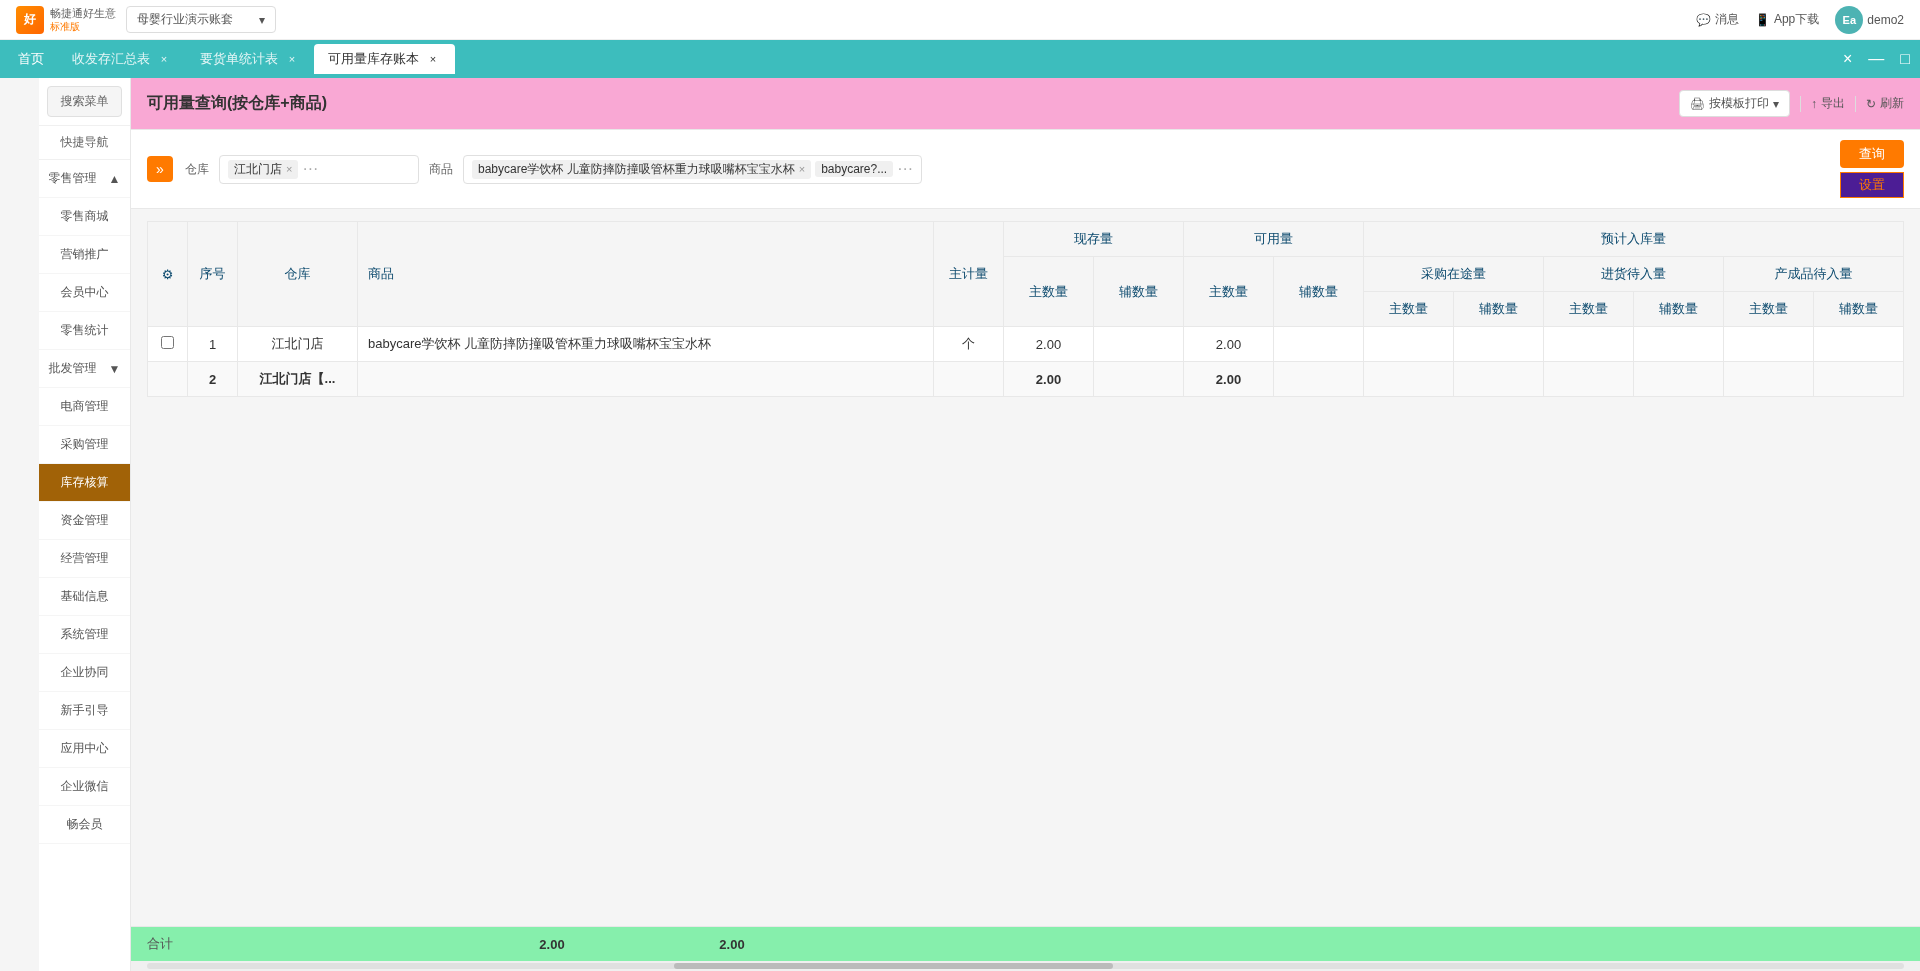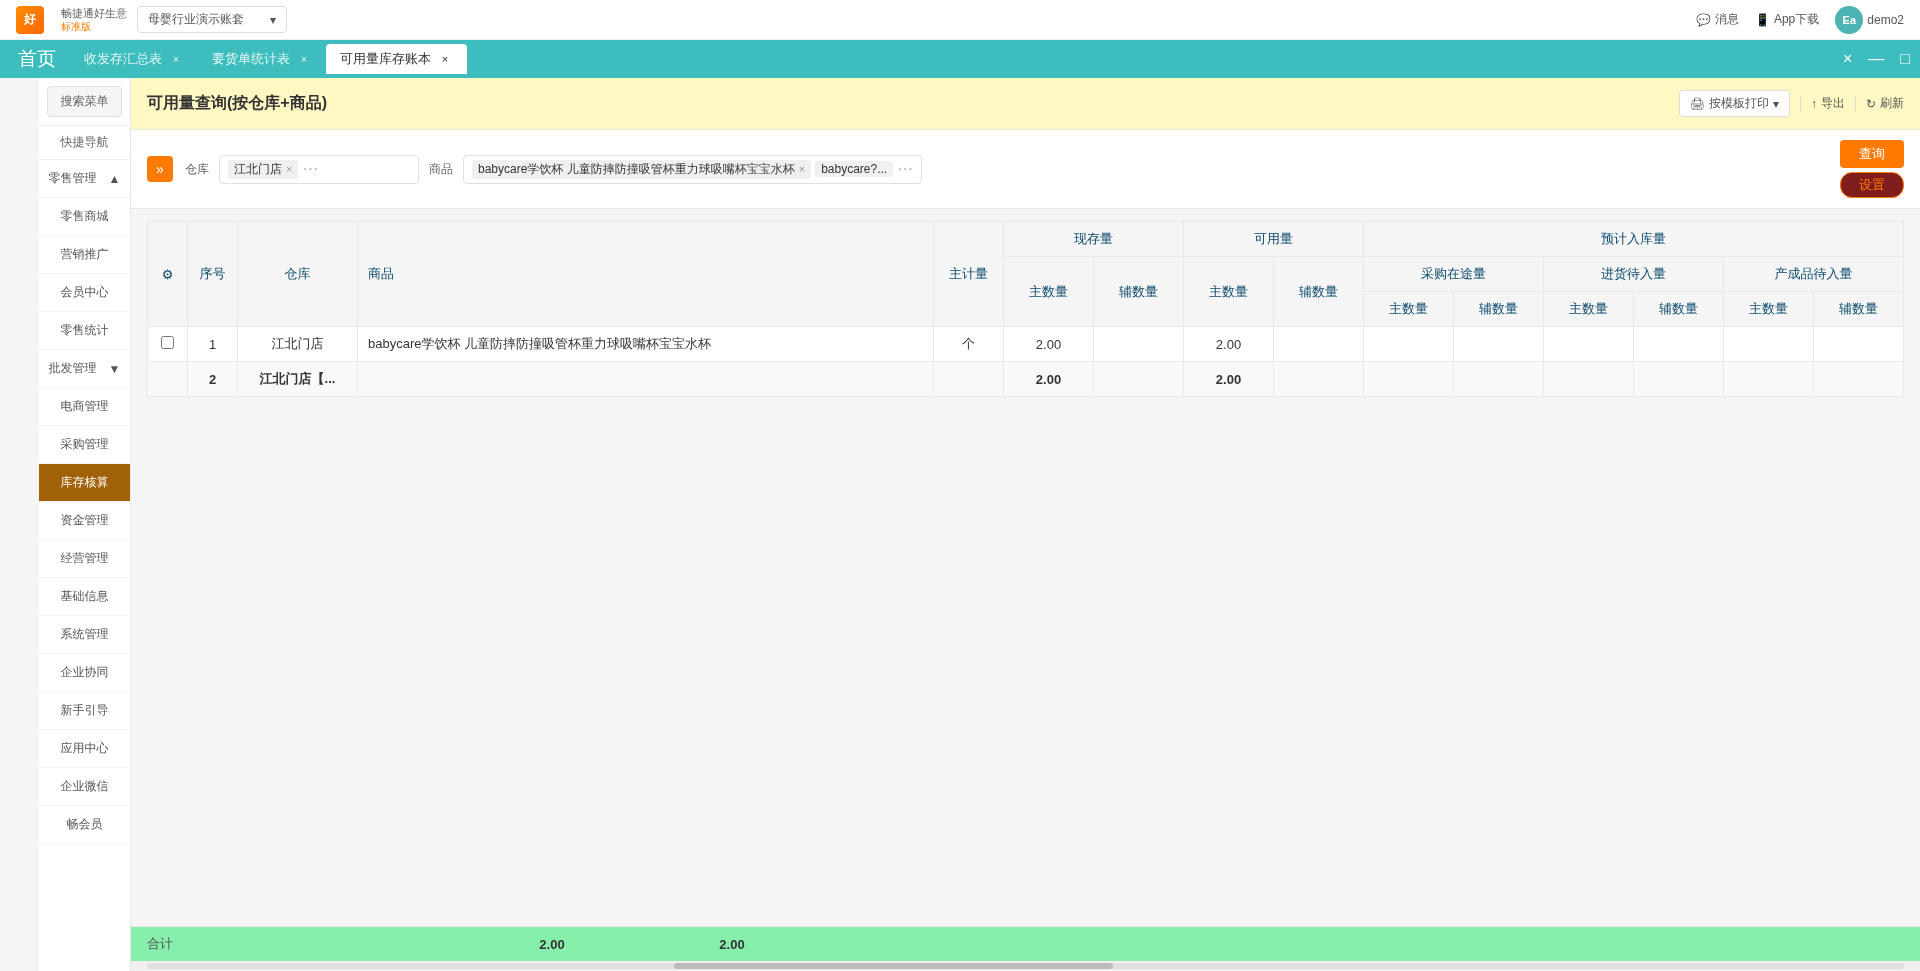--- a/index.html
+++ b/index.html
@@ -35,21 +35,20 @@
       align-items: center;
       justify-content: center;
       color: white;
       font-size: 12px;
       font-weight: bold;
     }
     .logo-text {
       font-size: 11px;
       color: #666;
       line-height: 1.3;
-      margin-left: 11px;
     }
     .industry-select {
       display: flex;
       align-items: center;
       gap: 12px;
       padding: 4px 10px;
       border: 1px solid #ddd;
       border-radius: 4px;
       cursor: pointer;
       font-size: 12px;
@@ -101,21 +100,21 @@
       cursor: pointer;
       border-radius: 4px 4px 0 0;
       gap: 6px;
     }
     .nav-tab.active {
       background: #fff;
       color: #333;
     }
     .nav-tab-home {
       color: white;
-      font-size: 19px;
+      font-size: 13px;
       padding: 0 14px;
       cursor: pointer;
     }
     .nav-tab-x {
       display: flex;
       align-items: center;
       justify-content: center;
       width: 16px;
       height: 16px;
       border-radius: 50%;
@@ -198,21 +197,21 @@
     .content-area {
       flex: 1;
       overflow: hidden;
       display: flex;
       flex-direction: column;
       background: #f5f5f5;
     }
 
     
     .page-header {
-      background: #fef9c3;
+      background: #f9a8d4;
       padding: 12px 16px 0;
       border-bottom: 1px solid #e8e8e8;
       display: flex;
       align-items: center;
       justify-content: space-between;
       flex-shrink: 0;
     }
     .page-title {
       font-size: 16px;
       font-weight: 600;
@@ -329,24 +328,24 @@
     .btn-query {
       background: #ff7a00;
       color: white;
       border: none;
       border-radius: 4px;
       padding: 5px 18px;
       font-size: 13px;
       cursor: pointer;
     }
     .btn-settings {
-      background: #7f1d1d;
+      background: #4c1d95;
       color: #ff7a00;
       border: 1px solid #ff7a00;
-      border-radius: 12px;
+      border-radius: 0;
       padding: 3px 18px;
       font-size: 13px;
       cursor: pointer;
     }
 
     
     .table-area {
       flex: 1;
       overflow: auto;
       padding: 12px 16px;

